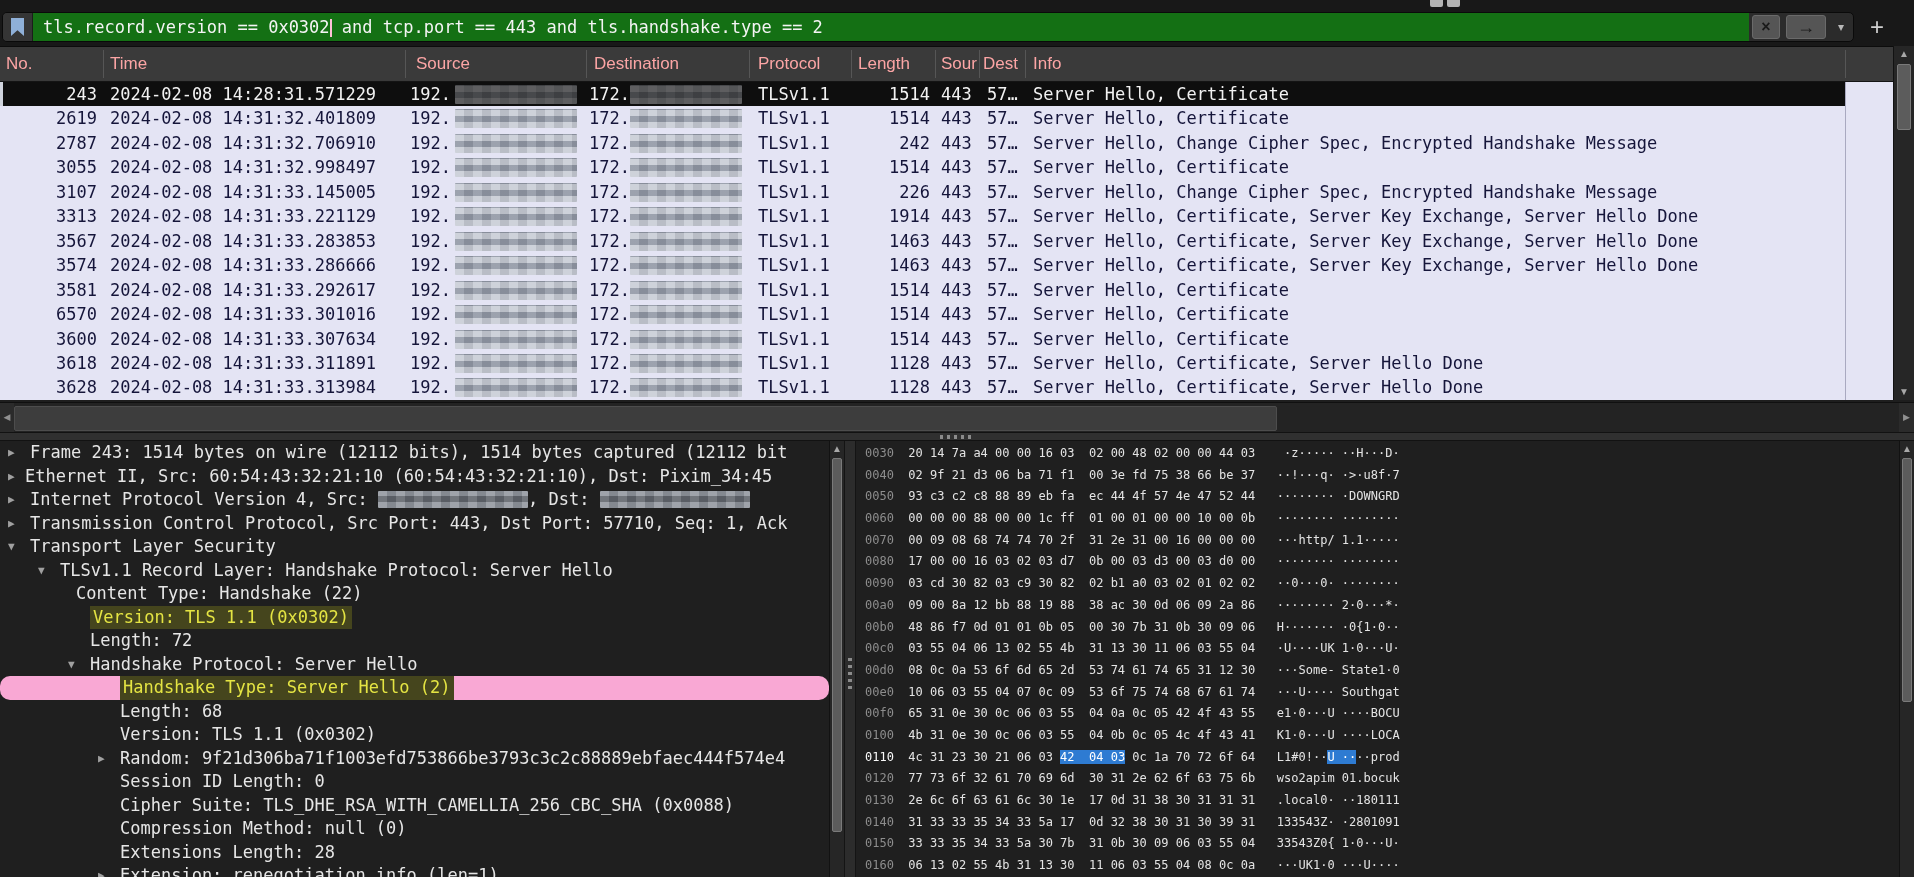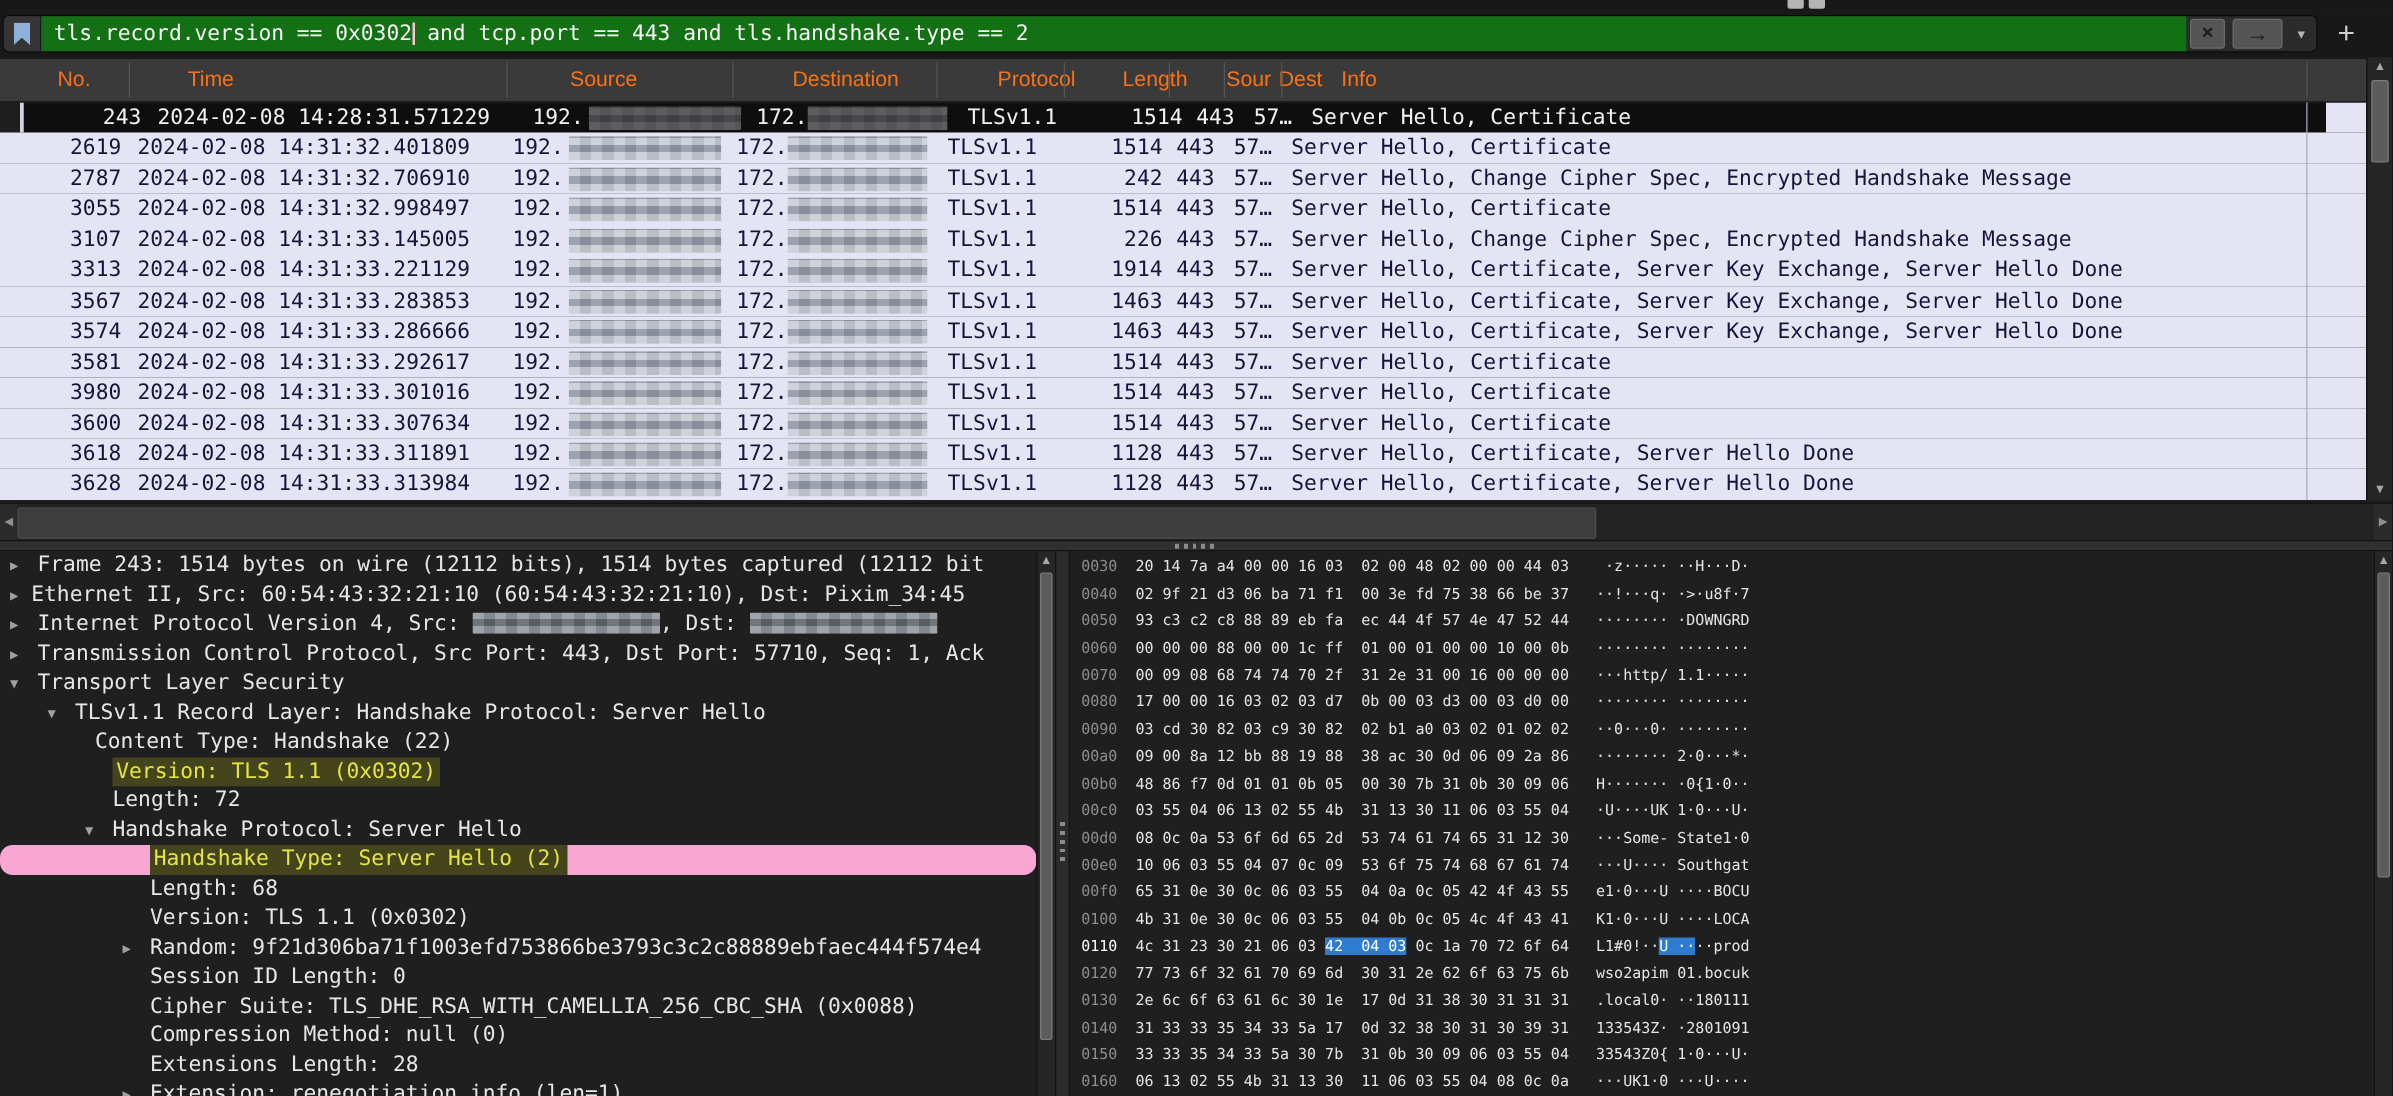--- a/index.html
+++ b/index.html
@@ -27,28 +27,28 @@
   .fb-clear{width:28px;}
   .fb-apply{width:40px;font-size:18px;}
   .fb-caret{align-self:center;width:24px;height:24px;background:transparent;border:none;color:#b8b8b8;
             font-size:12px;cursor:pointer;}
   .fb-add{position:absolute;left:1862px;top:3px;width:30px;height:28px;background:transparent;border:none;
           color:#cfcfcf;font-size:24px;line-height:24px;cursor:pointer;}
 
   
   .pkt-header{position:absolute;left:0;top:46px;width:1893px;height:36px;background:#3a3a3a;
               border-top:1px solid #0c0c0c;border-bottom:1px solid #141414;box-sizing:border-box;}
-  .hcell{position:absolute;top:7px;color:#f97316;font-size:17px;white-space:pre;margin-left:40px;}
+  .hcell{position:absolute;top:7px;color:#fca5a5;font-size:17px;white-space:pre;}
   .hdiv{position:absolute;top:3px;bottom:3px;width:1px;background:#565656;}
 
   
   .pkt-rows{position:absolute;left:0;top:82px;width:1893px;height:318px;overflow:hidden;
             font-size:17px;color:#15153a;}
   .prow{position:relative;height:24.46px;line-height:24.46px;background:#e4e4f4;}
-  .prow.sel{background:linear-gradient(90deg,#0e0e0e 0,#0e0e0e 1845px,#e4e4f4 1845px);color:#f2f2f2;margin-left:16px;}
+  .prow.sel{background:linear-gradient(90deg,#0e0e0e 0,#0e0e0e 1845px,#e4e4f4 1845px);color:#f2f2f2;}
   .prow.sel::before{content:"";position:absolute;left:0;top:0;bottom:0;width:3px;background:#cfd3dd;}
   .pcell{position:absolute;top:0;white-space:pre;}
   .c-no{left:0;width:97px;text-align:right;}
   .c-time{left:110px;} .c-src{left:410px;} .c-dst{left:589px;}
   .c-proto{left:758px;} .c-len{left:851px;width:79px;text-align:right;}
   .c-sport{left:941px;} .c-dport{left:987px;} .c-info{left:1033px;}
   .pblur{position:absolute;top:3px;height:19px;border-radius:1px;
      background-image:repeating-linear-gradient(0deg,rgba(255,255,255,.30) 0 6px,rgba(90,96,110,.30) 6px 12px),
                       repeating-linear-gradient(90deg,#b9bfca 0 9px,#9ba1ad 9px 18px);
      filter:blur(.5px);}
@@ -262,21 +262,21 @@
         <span class="pblur b-src"></span>
         <span class="pcell c-dst">172.</span>
         <span class="pblur b-dst"></span>
         <span class="pcell c-proto">TLSv1.1</span>
         <span class="pcell c-len">1514</span>
         <span class="pcell c-sport">443</span>
         <span class="pcell c-dport">57…</span>
         <span class="pcell c-info">Server Hello, Certificate</span>
       </div>
       <div class="prow">
-        <span class="pcell c-no">3980</span>
+        <span class="pcell c-no">6570</span>
         <span class="pcell c-time">2024-02-08 14:31:33.301016</span>
         <span class="pcell c-src">192.</span>
         <span class="pblur b-src"></span>
         <span class="pcell c-dst">172.</span>
         <span class="pblur b-dst"></span>
         <span class="pcell c-proto">TLSv1.1</span>
         <span class="pcell c-len">1514</span>
         <span class="pcell c-sport">443</span>
         <span class="pcell c-dport">57…</span>
         <span class="pcell c-info">Server Hello, Certificate</span>

